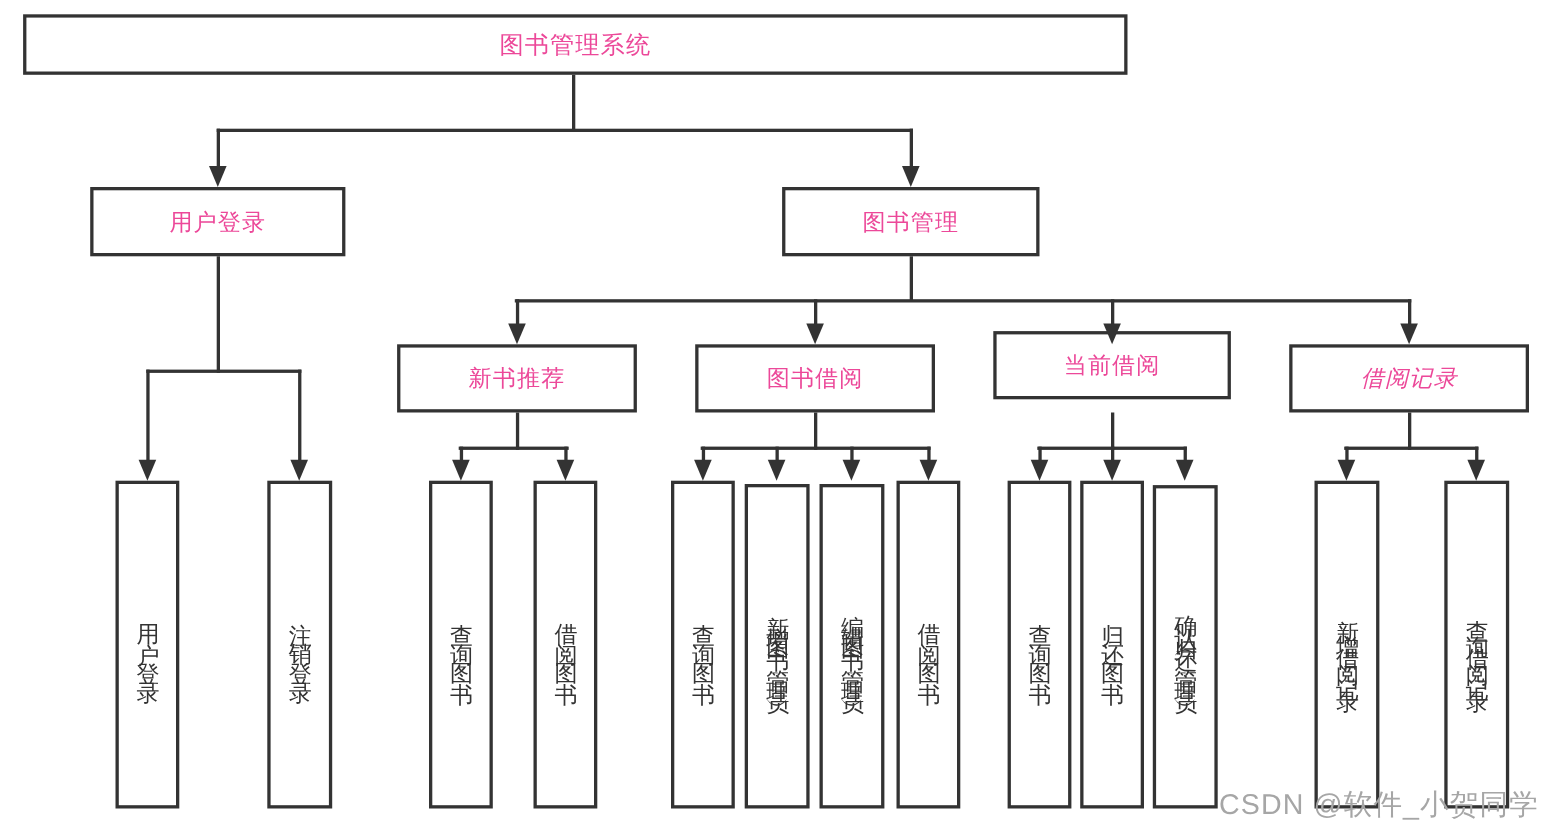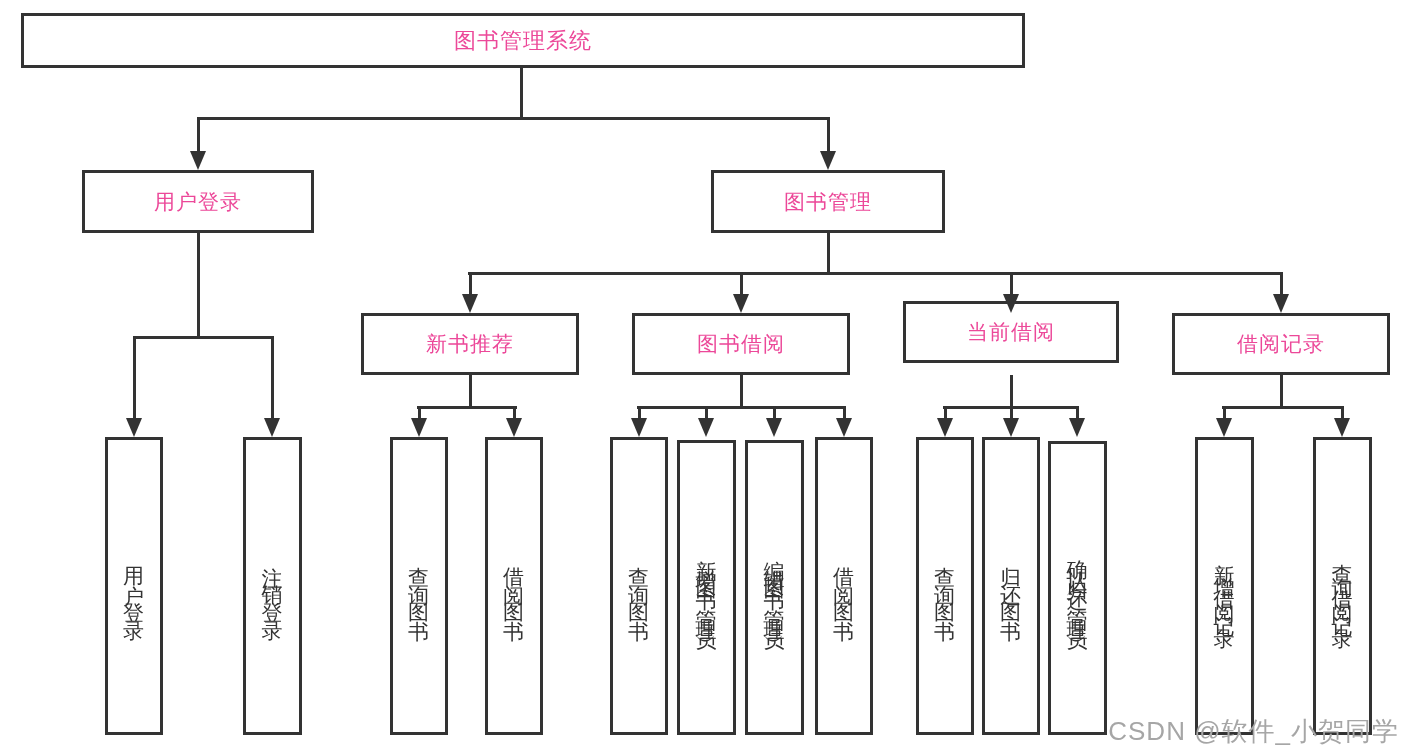--- a/index.html
+++ b/index.html
@@ -58,21 +58,21 @@
   </div>
 
   <div class="box" style="left:632px;top:313px;width:218px;height:62px;">
     <span>图书借阅</span>
   </div>
 
   <div class="box" style="left:903px;top:301px;width:216px;height:62px;">
     <span>当前借阅</span>
   </div>
 
-  <div class="box" style="left:1172px;top:313px;width:218px;height:62px;">
+  <div class="box" style="left:1172px;top:313px;width:218px;height:62px;font-style:italic;">
     <span>借阅记录</span>
   </div>
 
   <div class="vbox" style="left:105px;top:437px;width:58px;height:298px;">
     <span class="vtext sp4">用户登录</span>
   </div>
   <div class="vbox" style="left:243px;top:437px;width:59px;height:298px;">
     <span class="vtext sp4">注销登录</span>
   </div>
 

